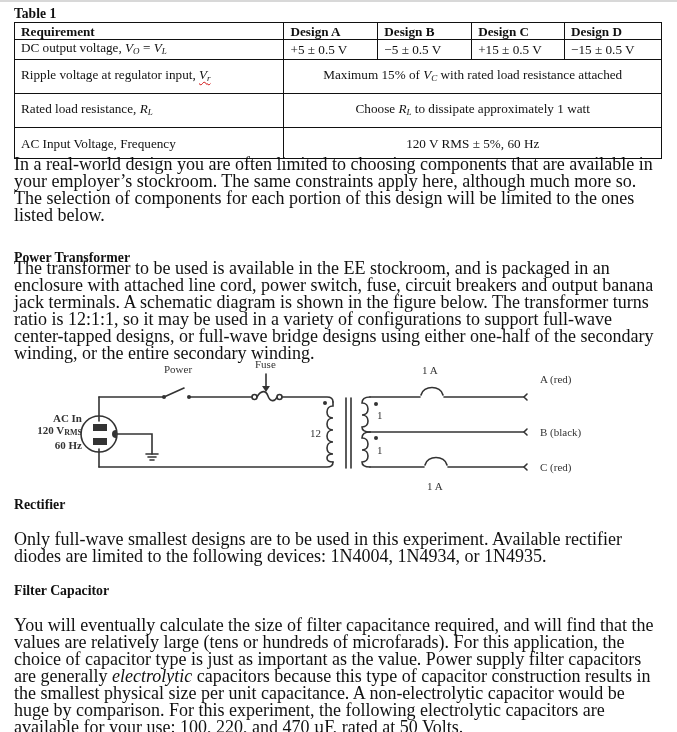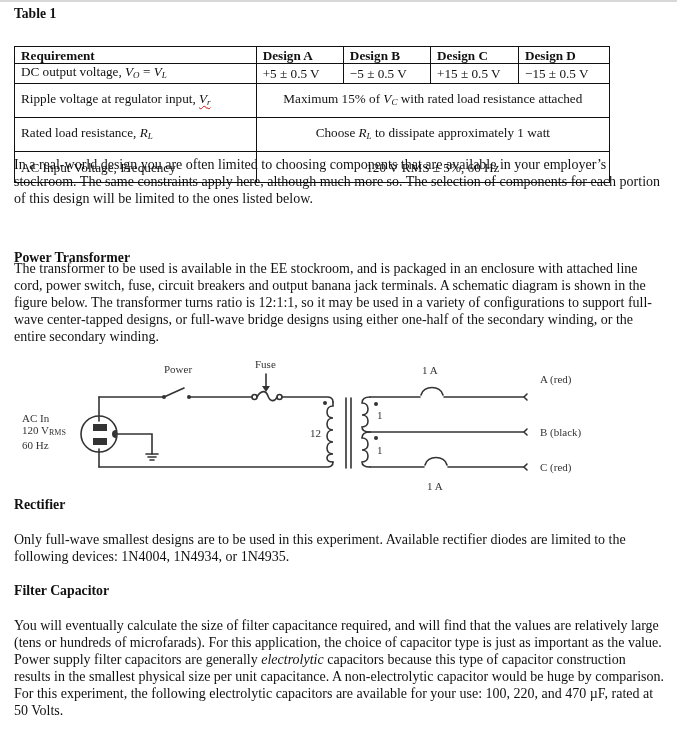--- a/index.html
+++ b/index.html
@@ -4,46 +4,46 @@
 <style>
   html, body { margin: 0; padding: 0; background: #ffffff; }
   body {
     width: 677px; height: 732px; position: relative; overflow: hidden;
     font-family: "Liberation Serif", "DejaVu Serif", serif;
     color: #111111; font-size: 13.4px;
   }
   .topline { position: absolute; left: 0; top: 0; width: 677px; height: 2px; background: #d8d8d8; }
   .title { position: absolute; left: 14px; top: 6px; font-weight: bold; font-size: 13.6px; }
   table.req {
-    position: absolute; left: 14px; top: 46px; width: 596px;
+    position: absolute; left: 14px; top: 22px; width: 648px;
     border-collapse: collapse; font-size: 13.2px; line-height: 15px;
   }
   table.req td, table.req th {
     border: 1px solid #111; padding: 0 0 0 6px; height: 16px; white-space: nowrap;
     text-align: left; font-weight: normal;
   }
   table.req th { font-weight: bold; }
   table.req td.span { text-align: center; padding: 7px; }
   table.req col.c0 { width: 270px; }
   table.req col.c1 { width: 94px; }
   table.req col.c2 { width: 94px; }
   table.req col.c3 { width: 93px; }
   table.req col.c4 { width: 97px; }
   i.m { font-style: italic; }
   sub { font-size: 9px; vertical-align: -2px; }
   .squig { text-decoration: underline wavy #d01010; text-decoration-thickness: 1px; text-underline-offset: 2px; }
   p.para {
     position: absolute; left: 14px; width: 650px; margin: 0;
-    font-size: 14px; line-height: 17px;
+    font-size: 18px; line-height: 17px;
   }
   h3.sec { position: absolute; left: 14px; margin: 0; font-size: 13.8px; font-weight: bold; }
   .diagram { position: absolute; left: 0; top: 350px; width: 677px; height: 145px; }
   .diagram svg { position: absolute; left: 0; top: 0; }
   .dlabel { position: absolute; font-size: 11px; color: #333; white-space: nowrap; line-height: 12px; }
-  .dlabel.center { text-align: left; }
+  .dlabel.center { text-align: right; font-weight: bold; }
   .dlabel sub { font-size: 8px; vertical-align: -1px; }
 </style>
 </head>
 <body>
 
 <div class="topline"></div>
 
 <div class="title">Table 1</div>
 
 <table class="req">

